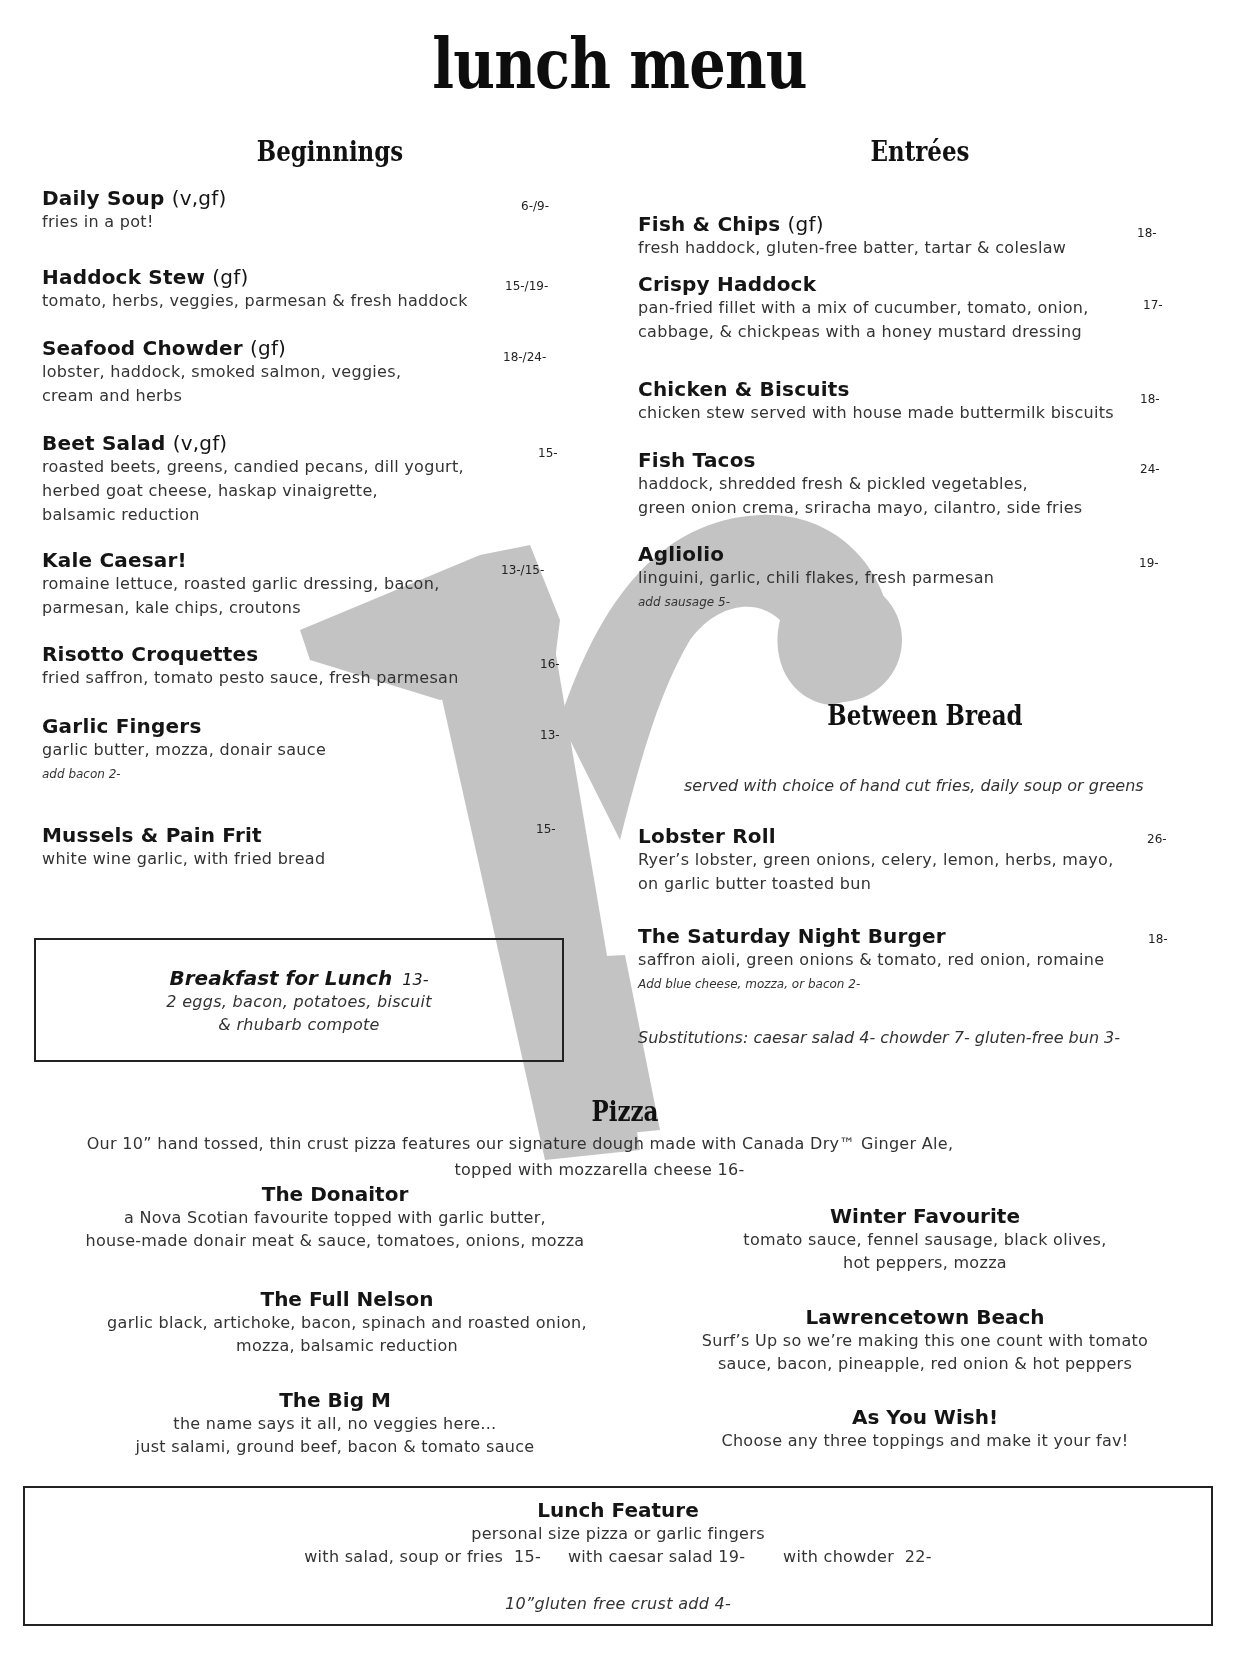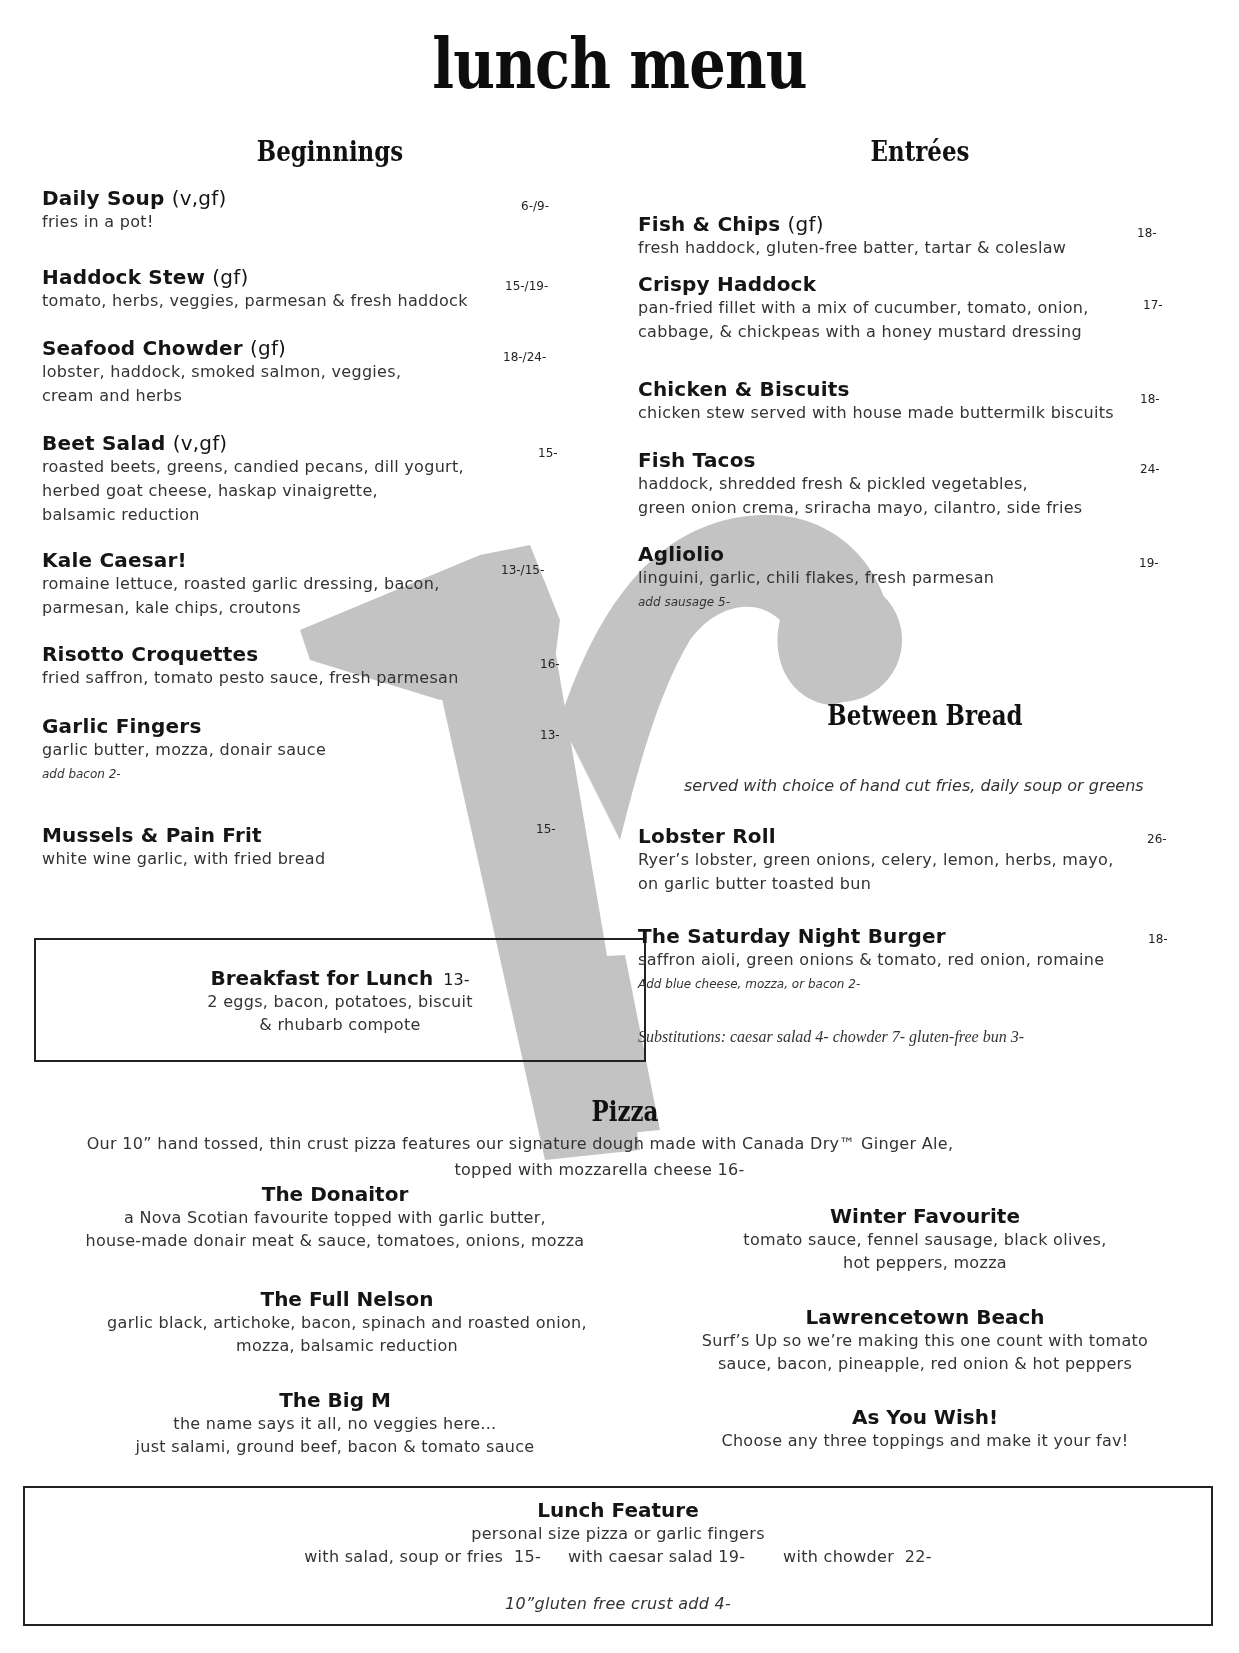--- a/index.html
+++ b/index.html
@@ -116,21 +116,21 @@
   <div class="note">add bacon   2-</div>
 </div>
 <div class="price" style="left:540px; top:728px;">13-</div>
 
 <div class="item" style="left:42px; top:808px;margin-top:15px;">
   <div class="name"><span>Mussels &amp; Pain Frit</span></div>
   <div class="desc">white wine garlic, with fried bread</div>
 </div>
 <div class="price" style="left:536px; top:822px;">15-</div>
 
-<div class="box center" style="left:34px; top:938px; width:612px; height:124px; padding-top:26px;">
+<div class="box center" style="left:34px; top:938px; width:530px; height:124px; padding-top:26px;font-style:italic;">
   <div><span class="pz-name">Breakfast for Lunch</span>&nbsp;&nbsp;<span style="font-size:16px;">13-</span></div>
   <div class="pz-desc">2 eggs, bacon, potatoes, biscuit</div>
   <div class="pz-desc">&amp; rhubarb compote</div>
 </div>
 
 <div class="item" style="left:638px; top:212px;">
   <div class="name"><span>Fish &amp; Chips</span> <span class="tag">(gf)</span></div>
   <div class="desc">fresh haddock, gluten-free batter, tartar &amp; coleslaw</div>
 </div>
 <div class="price" style="left:1137px; top:226px;">18-</div>
@@ -172,21 +172,21 @@
 </div>
 <div class="price" style="left:1147px; top:832px;">26-</div>
 
 <div class="item" style="left:638px; top:924px;">
   <div class="name"><span>The Saturday Night Burger</span></div>
   <div class="desc">saffron aioli, green onions &amp; tomato, red onion, romaine</div>
   <div class="note">Add blue cheese, mozza, or bacon 2-</div>
 </div>
 <div class="price" style="left:1148px; top:932px;">18-</div>
 
-<div class="abs subs" style="left:638px; top:1028px;font-family:Liberation Serif, serif;">Substitutions: caesar salad 4- chowder 7- gluten-free bun 3-</div>
+<div class="abs subs" style="left:638px; top:1028px;">Substitutions: caesar salad 4- chowder 7- gluten-free bun 3-</div>
 
 <div class="abs section-head" style="left:540px; width:170px; top:1096px;">Pizza</div>
 <div class="abs center pz-desc" style="left:0; width:1040px; top:1132px;">Our 10” hand tossed, thin crust pizza features our signature dough made with Canada Dry™ Ginger Ale,</div>
 <div class="abs center pz-desc" style="left:0; width:1199px; top:1158px;">topped with mozzarella cheese     16-</div>
 
 <div class="abs center" style="left:40px; width:590px; top:1182px;">
   <div class="pz-name">The Donaitor</div>
   <div class="pz-desc">a Nova Scotian favourite topped with garlic butter,</div>
   <div class="pz-desc">house-made donair meat &amp; sauce, tomatoes, onions, mozza</div>
 </div>

